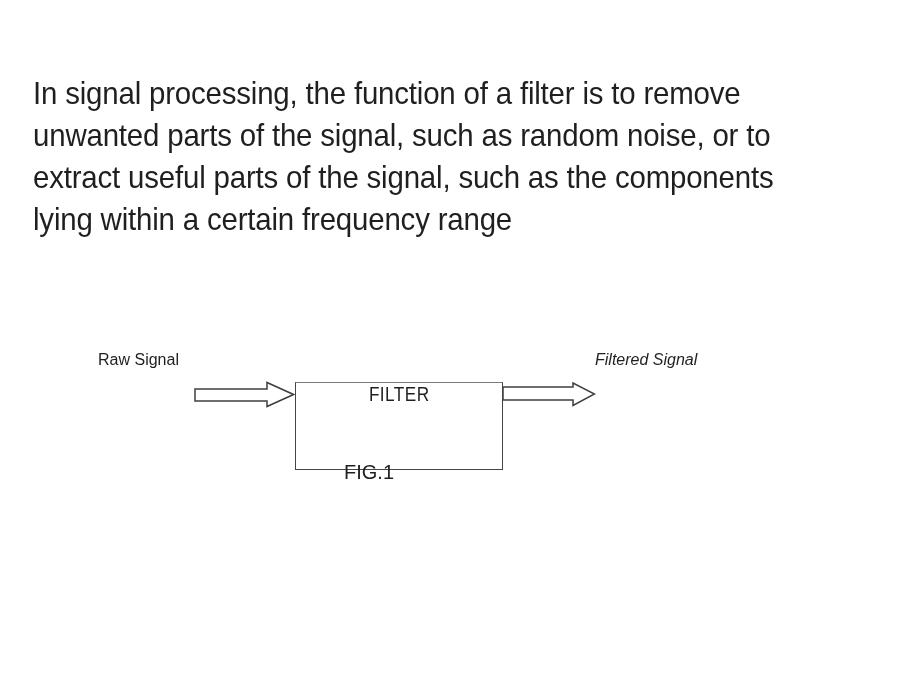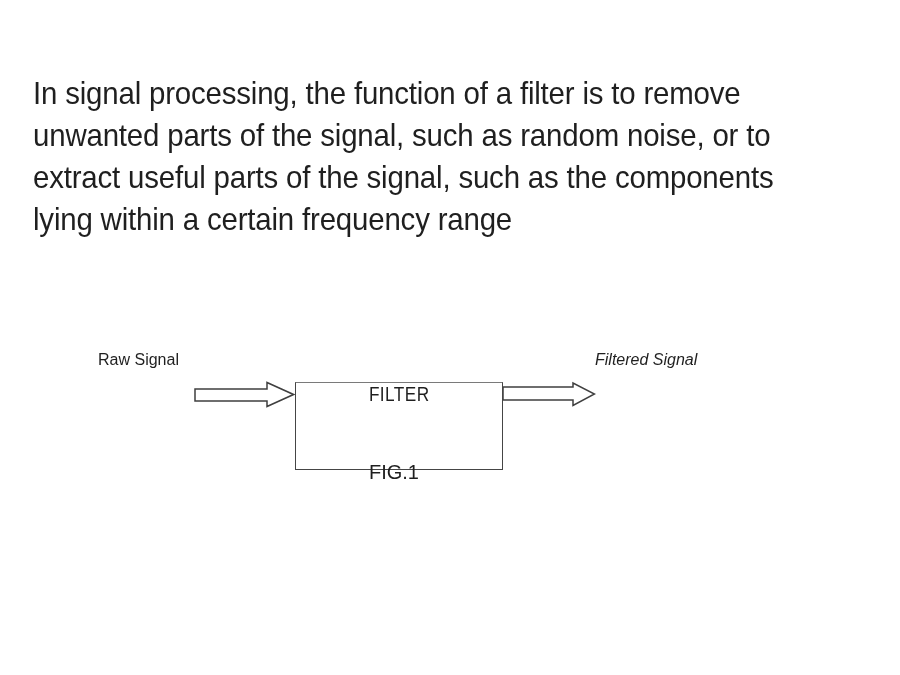--- a/index.html
+++ b/index.html
@@ -54,21 +54,20 @@
   }
 
   .arrow-svg { position: absolute; display: block; }
   .arrow-left  { left: 194px; top: 381px; }
   .arrow-right { left: 503px; top: 381px; }
 
   .caption {
     position: absolute;
     left: 344px; top: 461px;
     width: 100px;
-    text-align: center;
     font-size: 20px;
     color: #1f1f1f;
     white-space: nowrap;
   }
 </style>
 </head>
 <body>
 
 <div class="slide">
 

